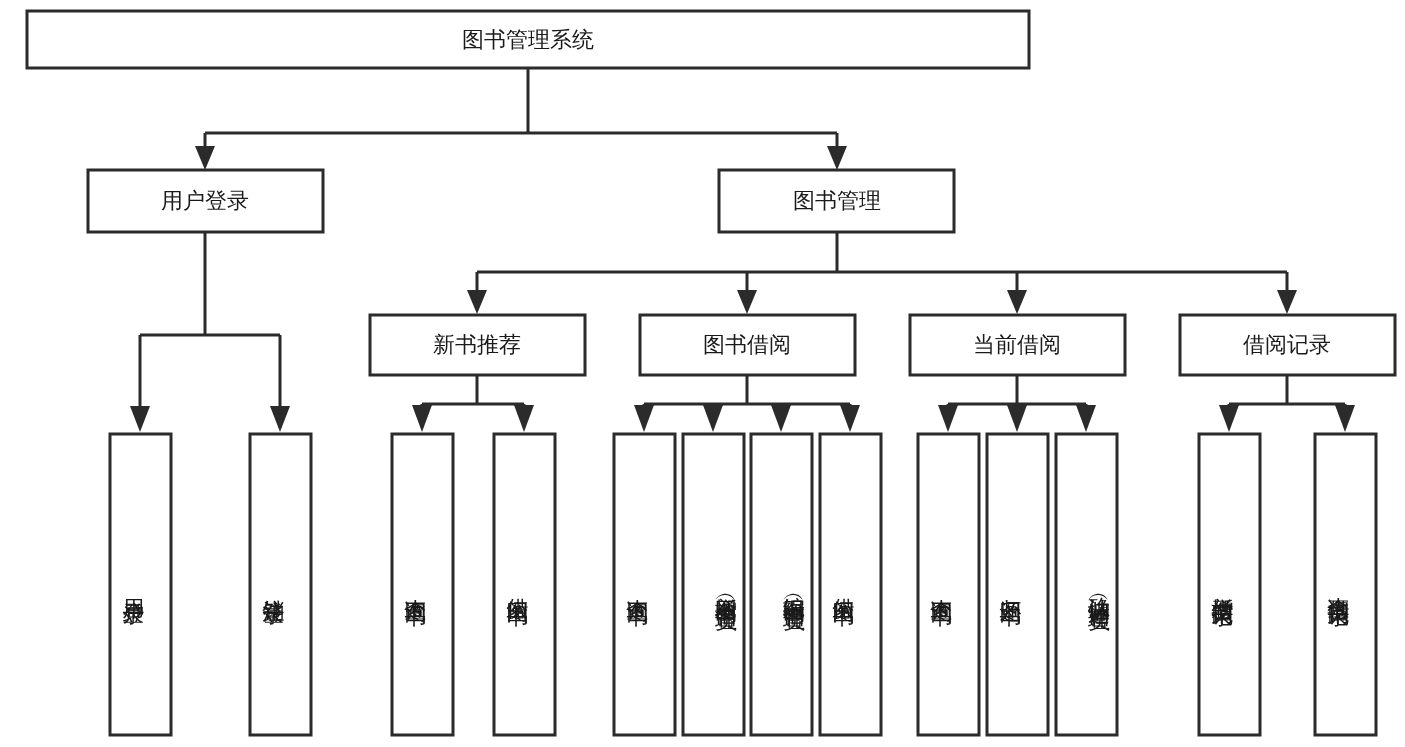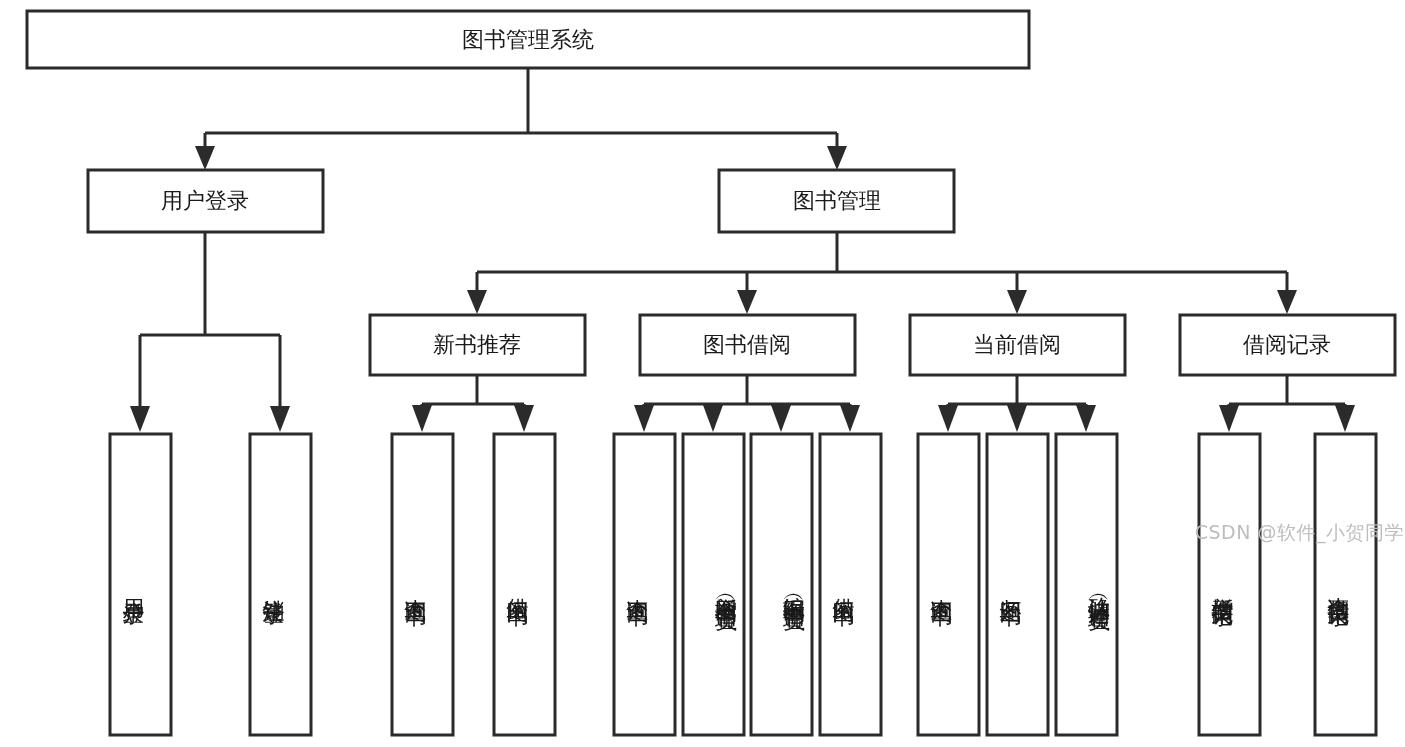--- a/index.html
+++ b/index.html
@@ -195,14 +195,13 @@
   <div class="node-label-v" style="left:744px; top:434px; width:61px; height:301px; display:flex; align-items:flex-start; justify-content:center; padding-top:6px; box-sizing:border-box;">编辑图书（管理员）</div>
   <div class="node-label-v" style="left:813px; top:434px; width:61px; height:301px; display:flex; align-items:center; justify-content:center;">借阅图书</div>
 
   <div class="node-label-v" style="left:911px; top:434px; width:61px; height:301px; display:flex; align-items:center; justify-content:center;">查询图书</div>
   <div class="node-label-v" style="left:980px; top:434px; width:61px; height:301px; display:flex; align-items:center; justify-content:center;">归还图书</div>
   <div class="node-label-v" style="left:1049px; top:434px; width:61px; height:301px; display:flex; align-items:flex-start; justify-content:center; padding-top:6px; box-sizing:border-box;">确认归还（管理员）</div>
 
   <div class="node-label-v" style="left:1192px; top:434px; width:61px; height:301px; display:flex; align-items:center; justify-content:center;">新增借阅记录</div>
   <div class="node-label-v" style="left:1308px; top:434px; width:61px; height:301px; display:flex; align-items:center; justify-content:center;">查询借阅记录</div>
 
-  <div class="watermark">CSDN @软件_小贺同学</div>
 </div>
 
 </body></html>

